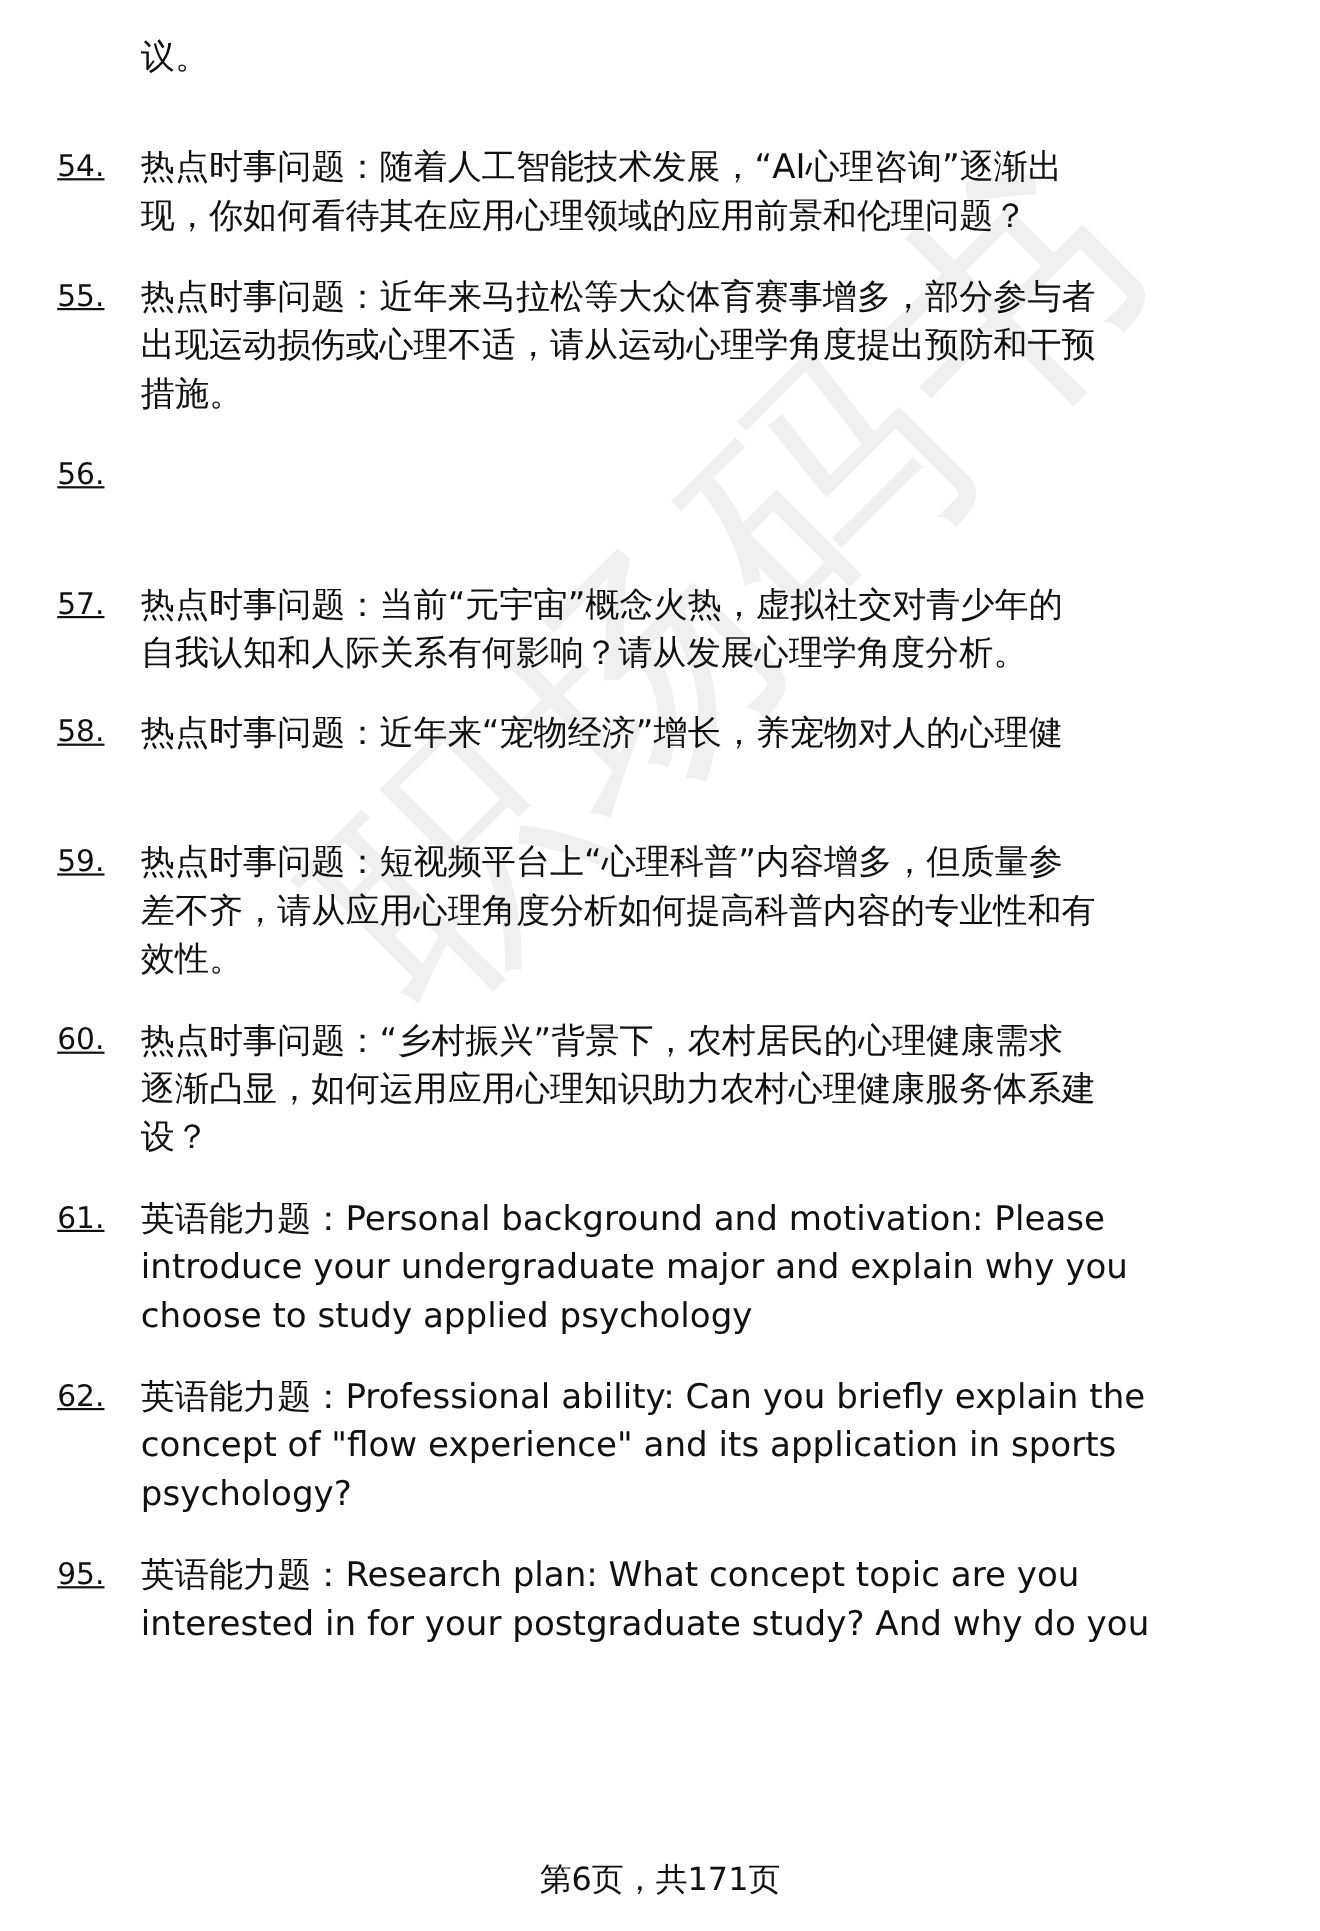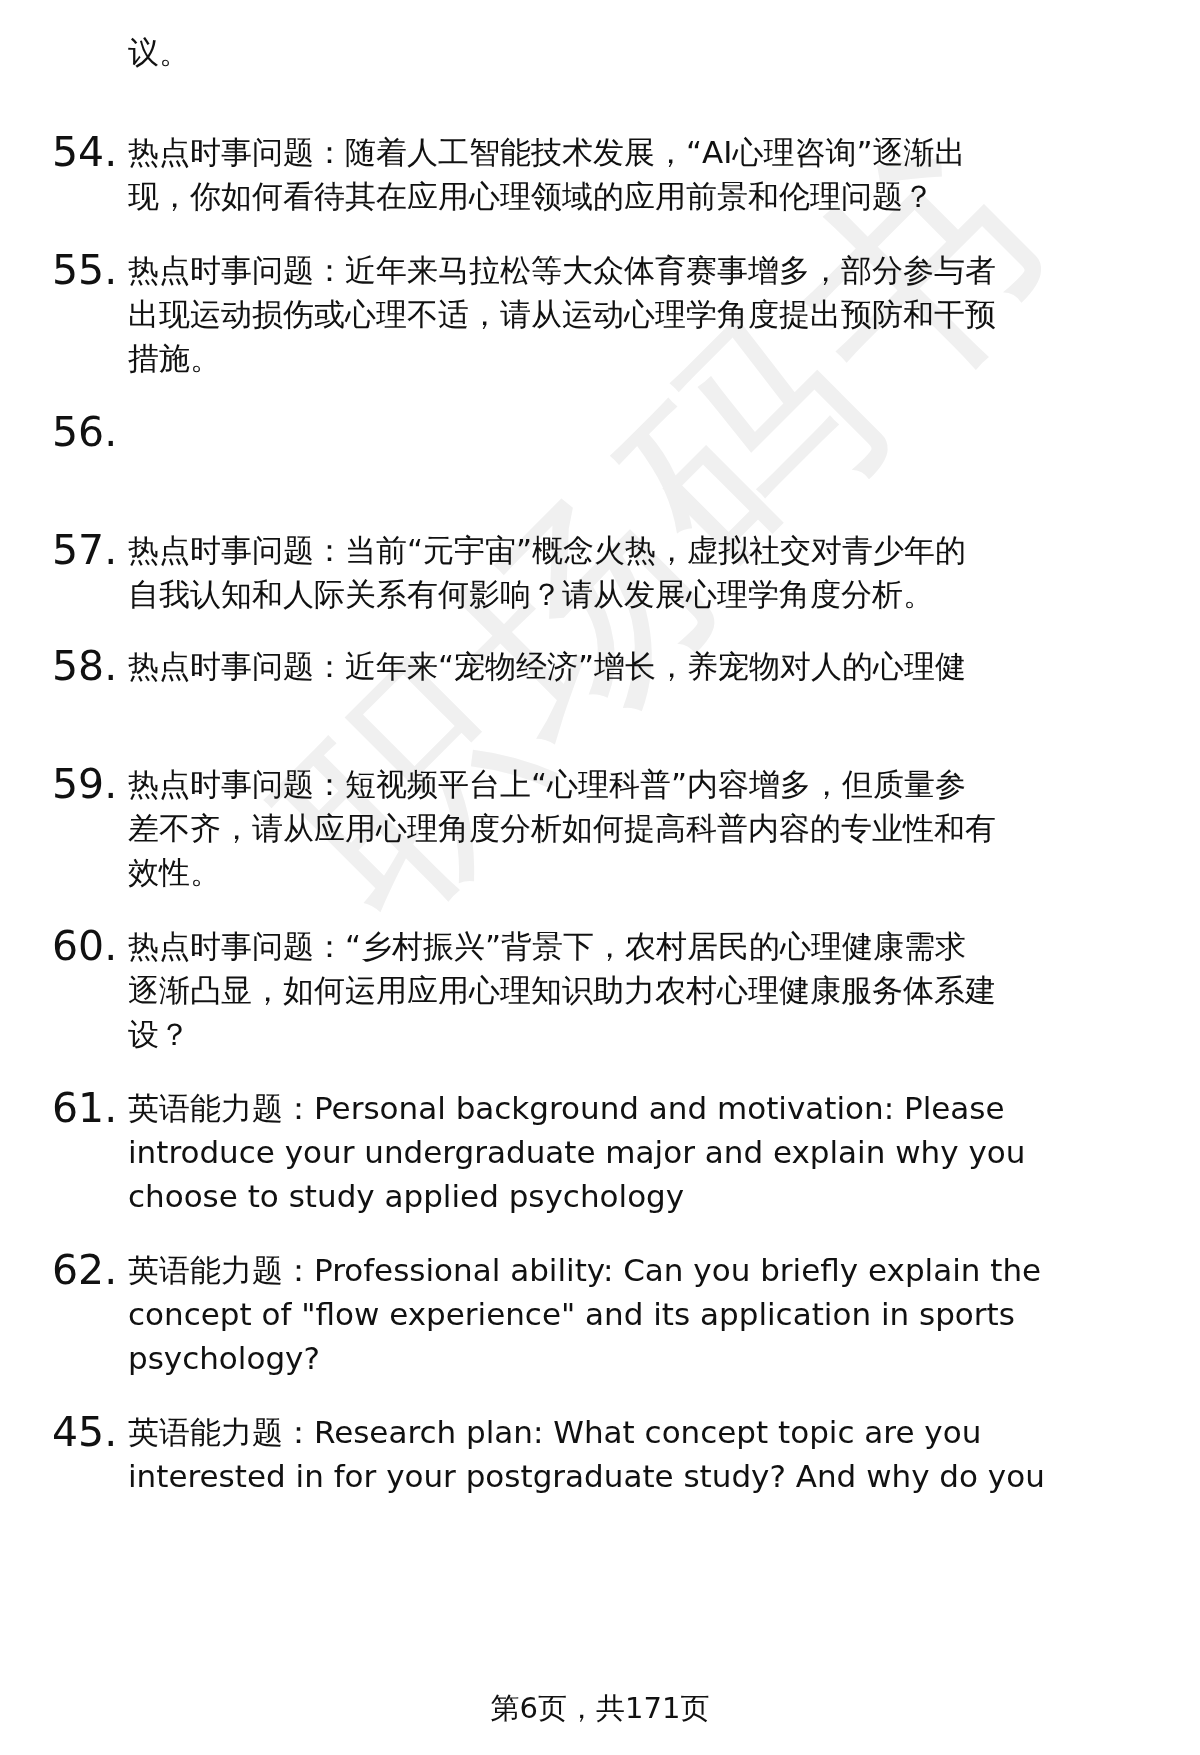--- a/index.html
+++ b/index.html
@@ -49,22 +49,23 @@
     }
     .item {
       position: absolute;
       left: 0;
       width: 1200px;
     }
     .item .num {
       position: absolute;
       left: 52px;
       top: 0;
-      font-size: 41px;
+      font-size: 27px;
       line-height: 44px;
+      text-decoration: underline;
     }
     .item .body {
       position: absolute;
       left: 128px;
       top: 0;
       width: 1010px;
       font-size: 31px;
       line-height: 44px;
     }
     .item .line {
@@ -161,21 +162,21 @@
   <div class="item" style="top:1248px">
     <span class="num">62.</span>
     <div class="body">
       <span class="line">英语能力题：Professional ability: Can you briefly explain the</span>
       <span class="line">concept of "flow experience" and its application in sports</span>
       <span class="line">psychology?</span>
     </div>
   </div>
 
   <div class="item" style="top:1410px">
-    <span class="num">45.</span>
+    <span class="num">95.</span>
     <div class="body">
       <span class="line">英语能力题：Research plan: What concept topic are you</span>
       <span class="line">interested in for your postgraduate study? And why do you</span>
     </div>
   </div>
 
 </div>
 
 <div class="footer">第6页，共171页</div>
 

